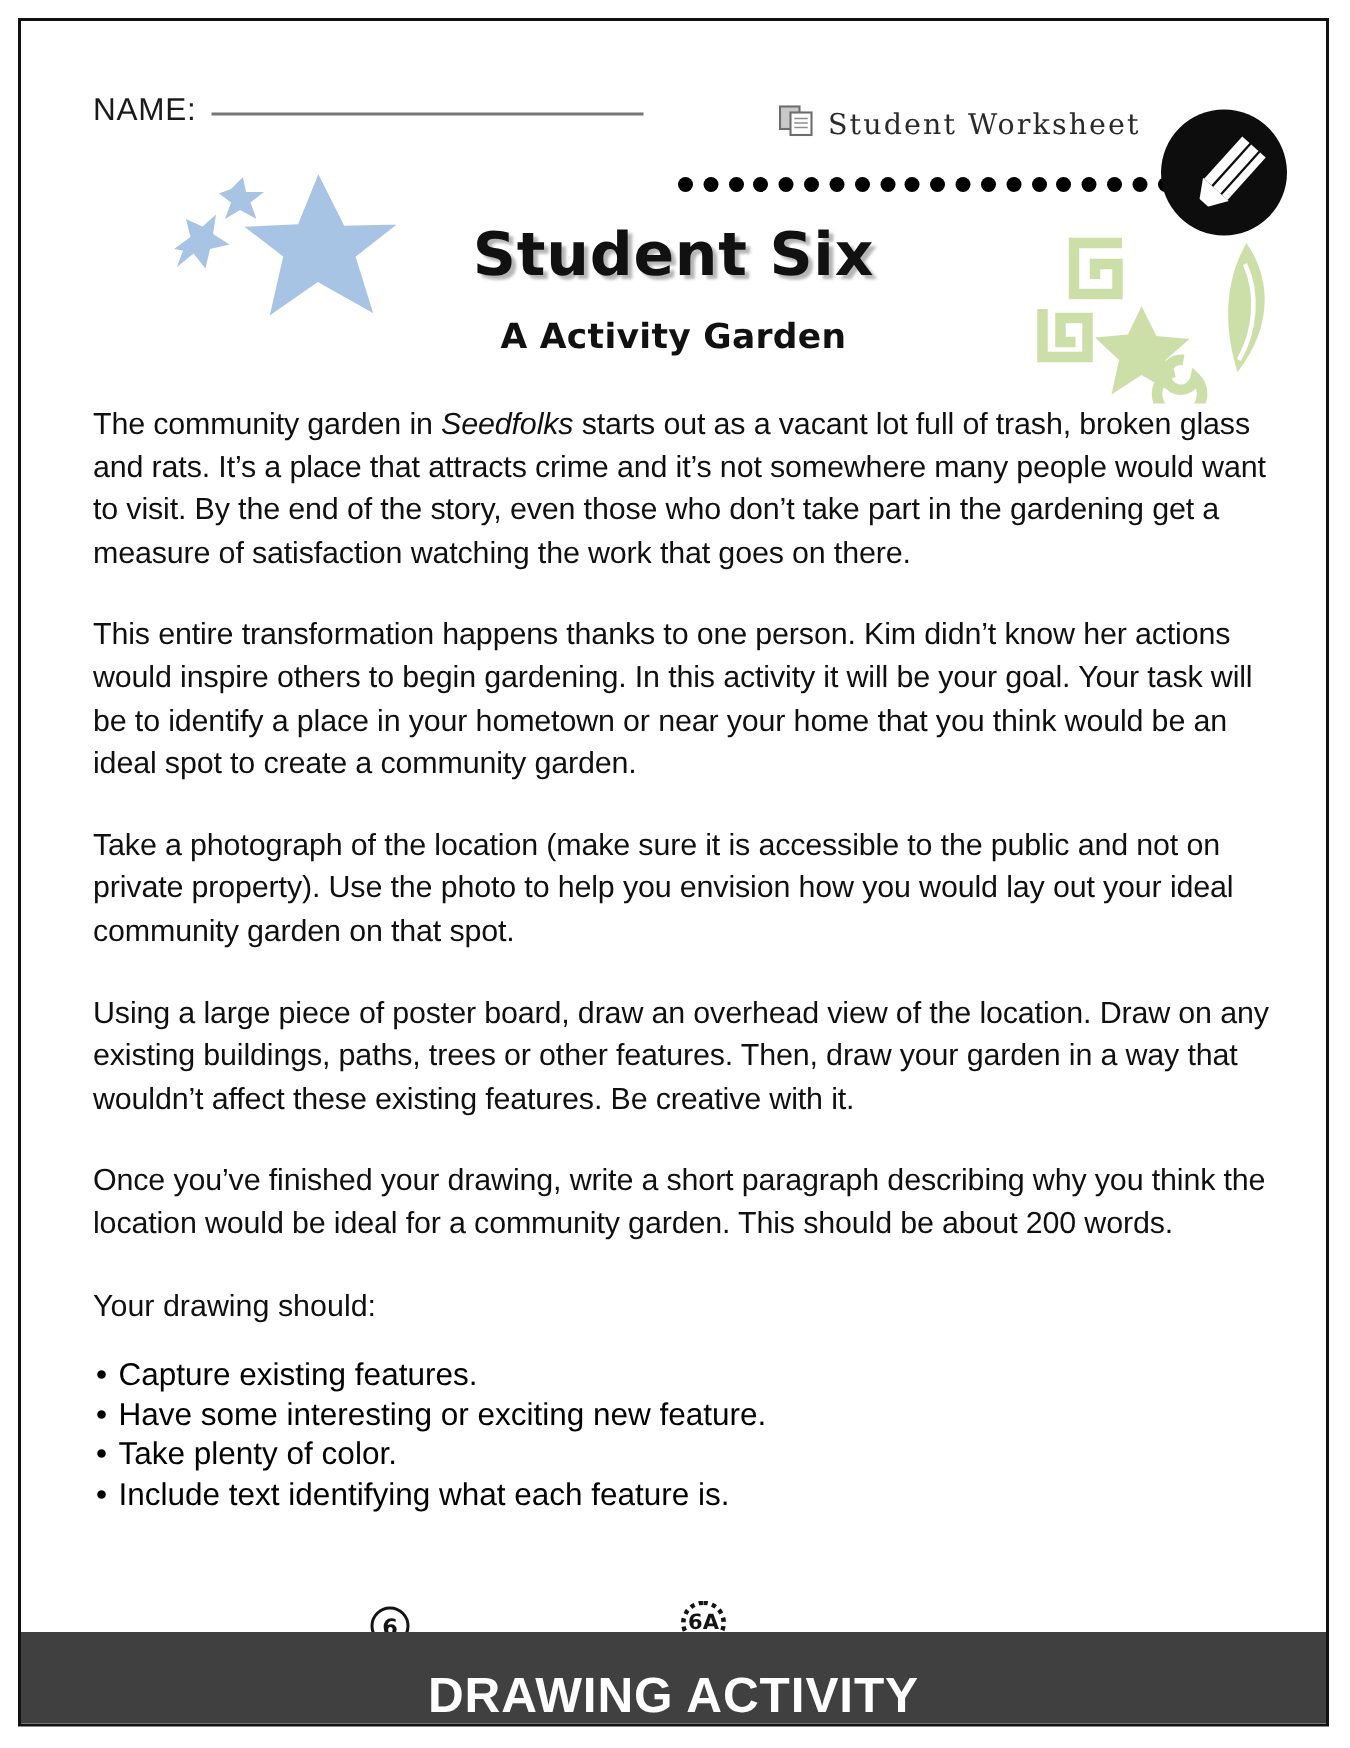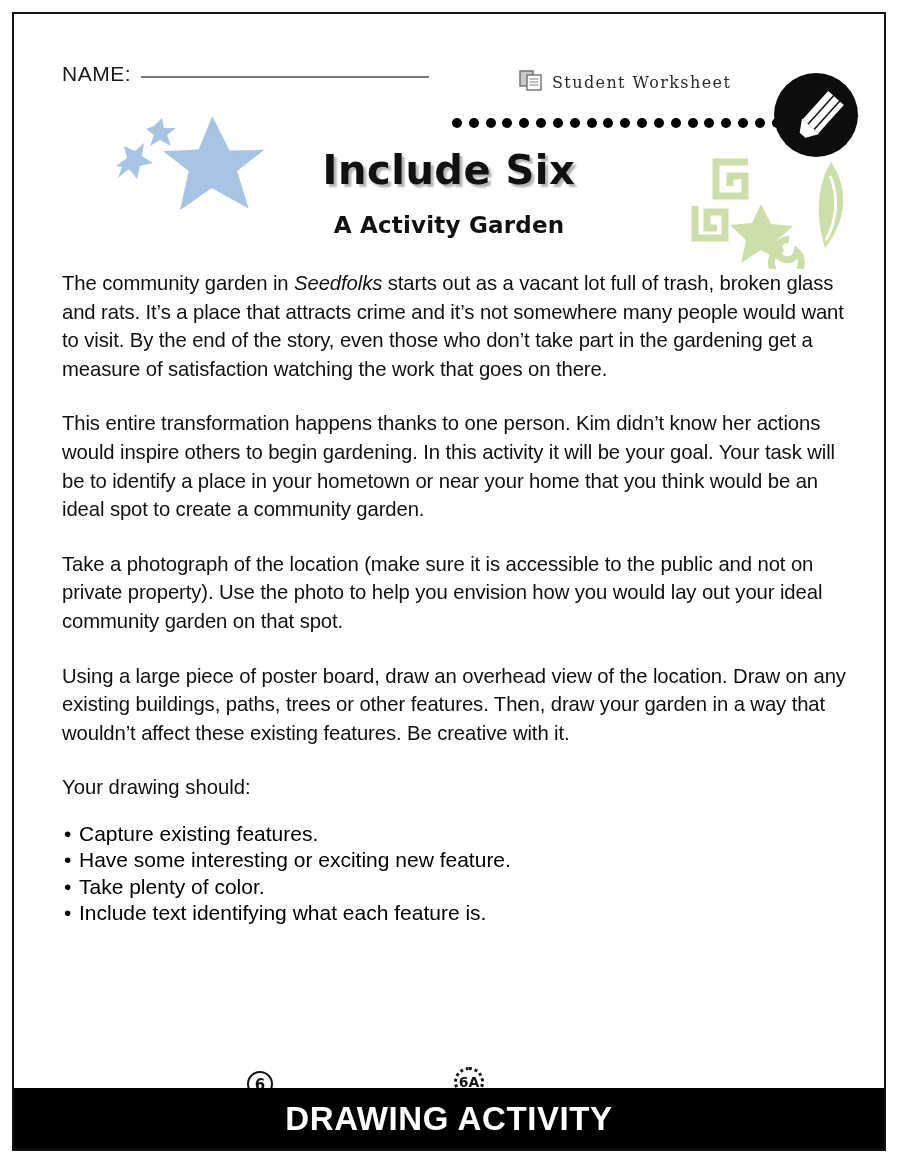--- a/index.html
+++ b/index.html
@@ -54,21 +54,21 @@
   .ws-tag {
     position: absolute;
     left: 505px;
     top: 56px;
     display: flex;
     align-items: center;
     gap: 9px;
   }
   .ws-tag-label {
     font-family: "DejaVu Serif", serif;
-    font-size: 16px;
+    font-size: 19px;
     color: #2a2a2a;
     letter-spacing: 1.4px;
     white-space: nowrap;
   }
   .doc-icon { display: block; }
 
   .dot-rule {
     position: absolute;
     left: 438px;
     top: 103px;
@@ -206,23 +206,23 @@
     line-height: 25px;
     font-size: 14px;
   }
 
   .footer-bar {
     position: absolute;
     left: 0;
     right: 0;
     bottom: 0;
     height: 61px;
-    background: #000000;
+    background: #404040;
     display: flex;
-    align-items: center;
+    align-items: flex-end;
     justify-content: center;
   }
   .footer-label {
     color: #ffffff;
     font-family: "Liberation Sans", sans-serif;
     font-size: 33px;
     font-weight: bold;
     letter-spacing: 0.6px;
   }
 </style>
@@ -304,30 +304,31 @@
         <path d="M69 18 L37 18 L37 52 L66 52 L66 32 L51 32 L51 42"></path>
         <path d="M16 62 L16 94 L46 94 L46 68 L28 68 L28 84 L38 84"></path>
         <path d="M110 96 a10 10 0 1 0 8 12 a15 15 0 1 1 -14 -4"></path>
       </g>
       <polygon points="82,60 92,80 114,82 98,96 103,118 82,106 62,119 67,96 51,81 73,79" fill="#cddfa8"></polygon>
       <path d="M152 18 C170 44 168 76 146 104 C136 72 138 42 152 18 Z" fill="#cddfa8"></path>
       <path d="M151 32 C160 52 158 76 147 96" fill="none" stroke="#ffffff" stroke-width="3"></path>
     </svg>
   </div>
 
-  <div class="title">Include Six</div>
+  <div class="title">Student Six</div>
   <div class="subtitle">A Activity Garden</div>
 
   <div class="body-copy">
     <p class="para">
       <span>The community garden in </span><em>Seedfolks</em><span> starts out as a vacant lot full of trash, broken glass and rats. It’s a place that attracts crime and it’s not somewhere many people would want to visit. By the end of the story, even those who don’t take part in the gardening get a measure of satisfaction watching the work that goes on there.</span>
     </p>
     <p class="para">This entire transformation happens thanks to one person. Kim didn’t know her actions would inspire others to begin gardening. In this activity it will be your goal. Your task will be to identify a place in your hometown or near your home that you think would be an ideal spot to create a community garden.</p>
     <p class="para">Take a photograph of the location (make sure it is accessible to the public and not on private property). Use the photo to help you envision how you would lay out your ideal community garden on that spot.</p>
     <p class="para">Using a large piece of poster board, draw an overhead view of the location. Draw on any existing buildings, paths, trees or other features. Then, draw your garden in a way that wouldn’t affect these existing features. Be creative with it.</p>
+    <p class="para">Once you’ve finished your drawing, write a short paragraph describing why you think the location would be ideal for a community garden. This should be about 200 words.</p>
 
     <p class="lead-in">Your drawing should:</p>
 
     <ul class="bullets">
       <li>Capture existing features.</li>
       <li>Have some interesting or exciting new feature.</li>
       <li>Take plenty of color.</li>
       <li>Include text identifying what each feature is.</li>
     </ul>
   </div>

